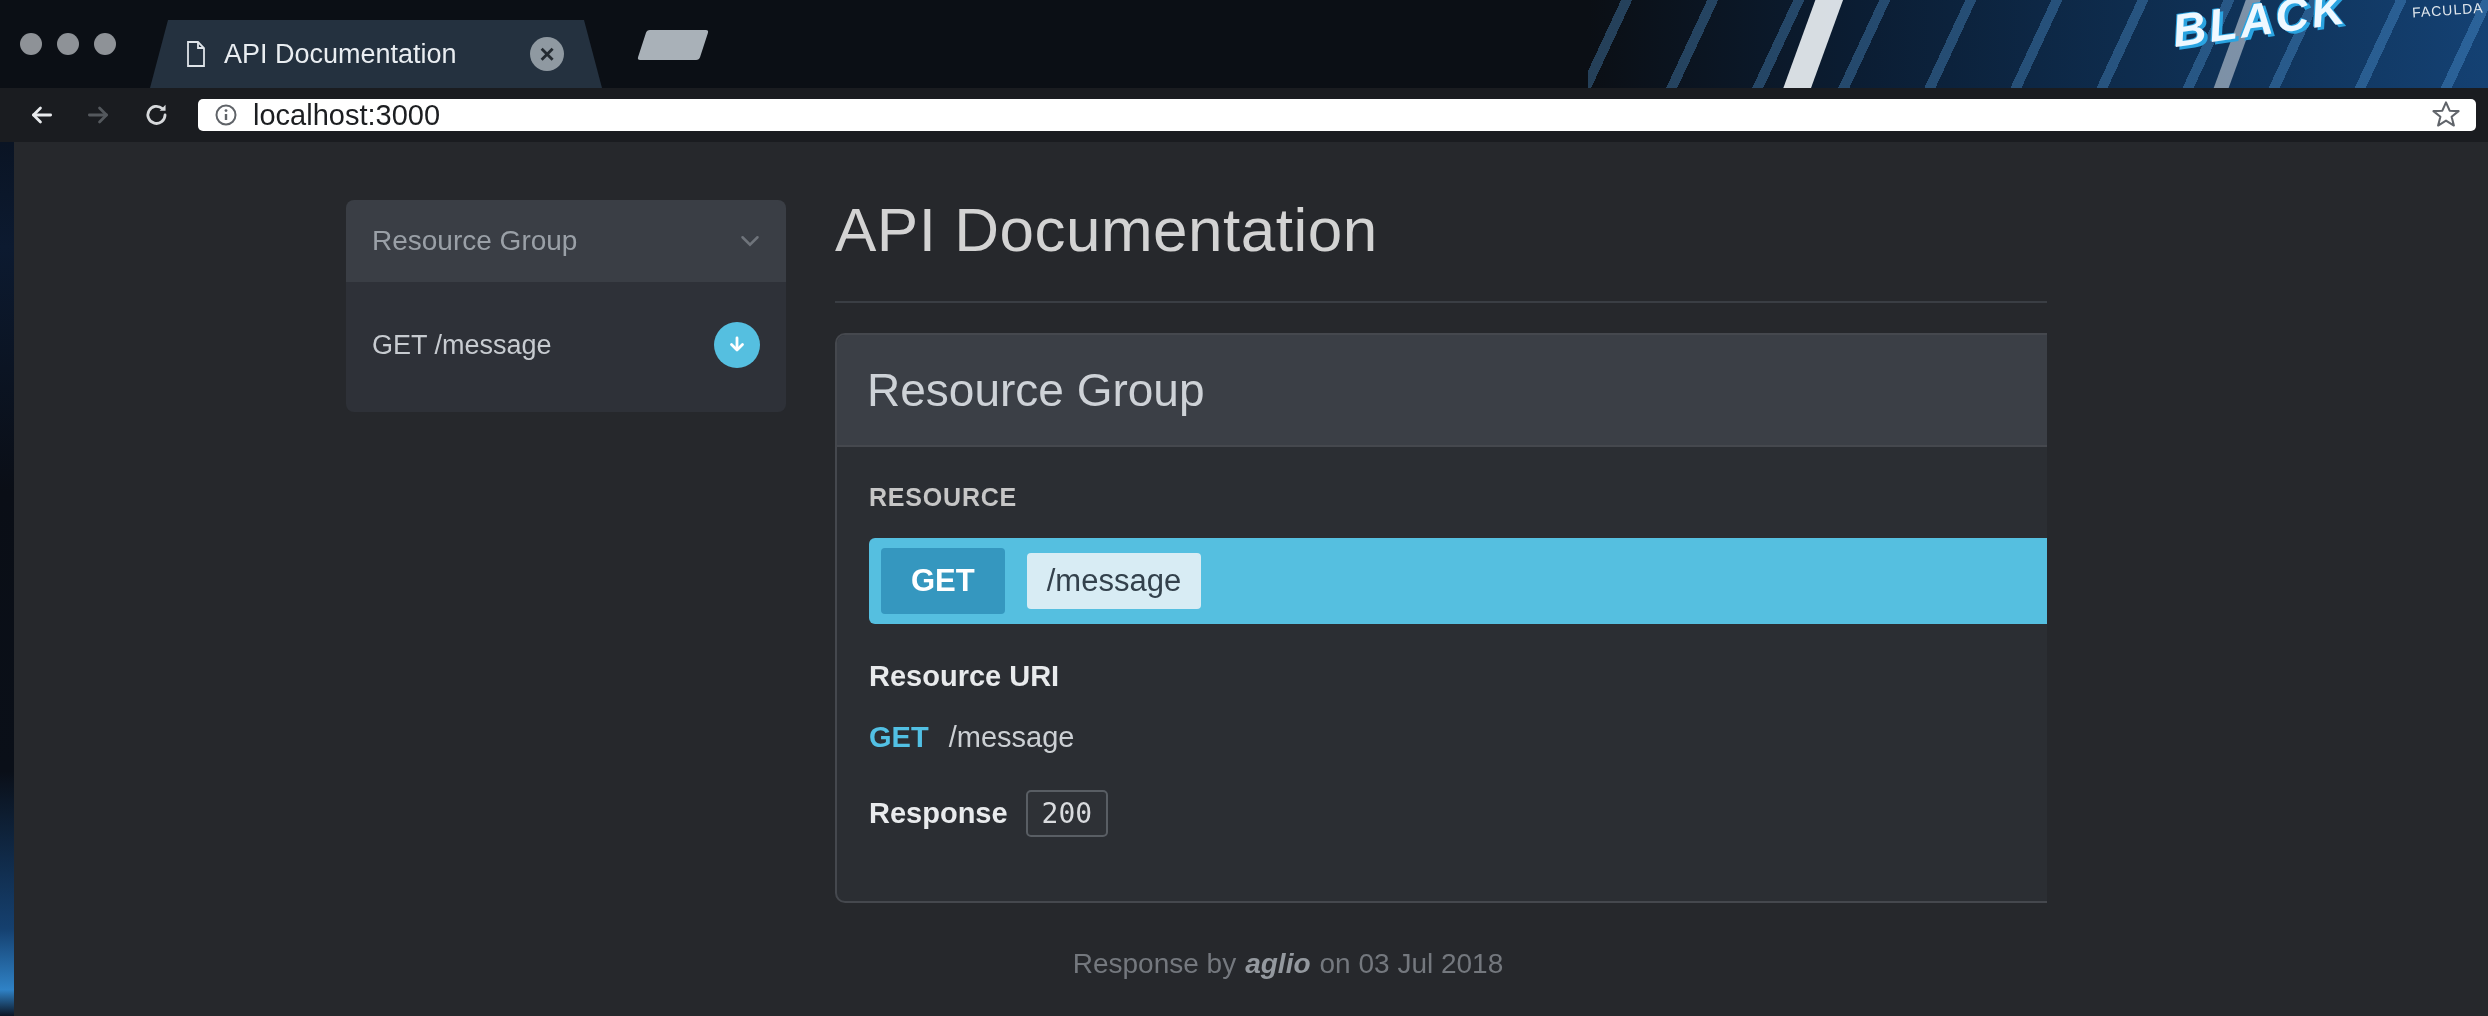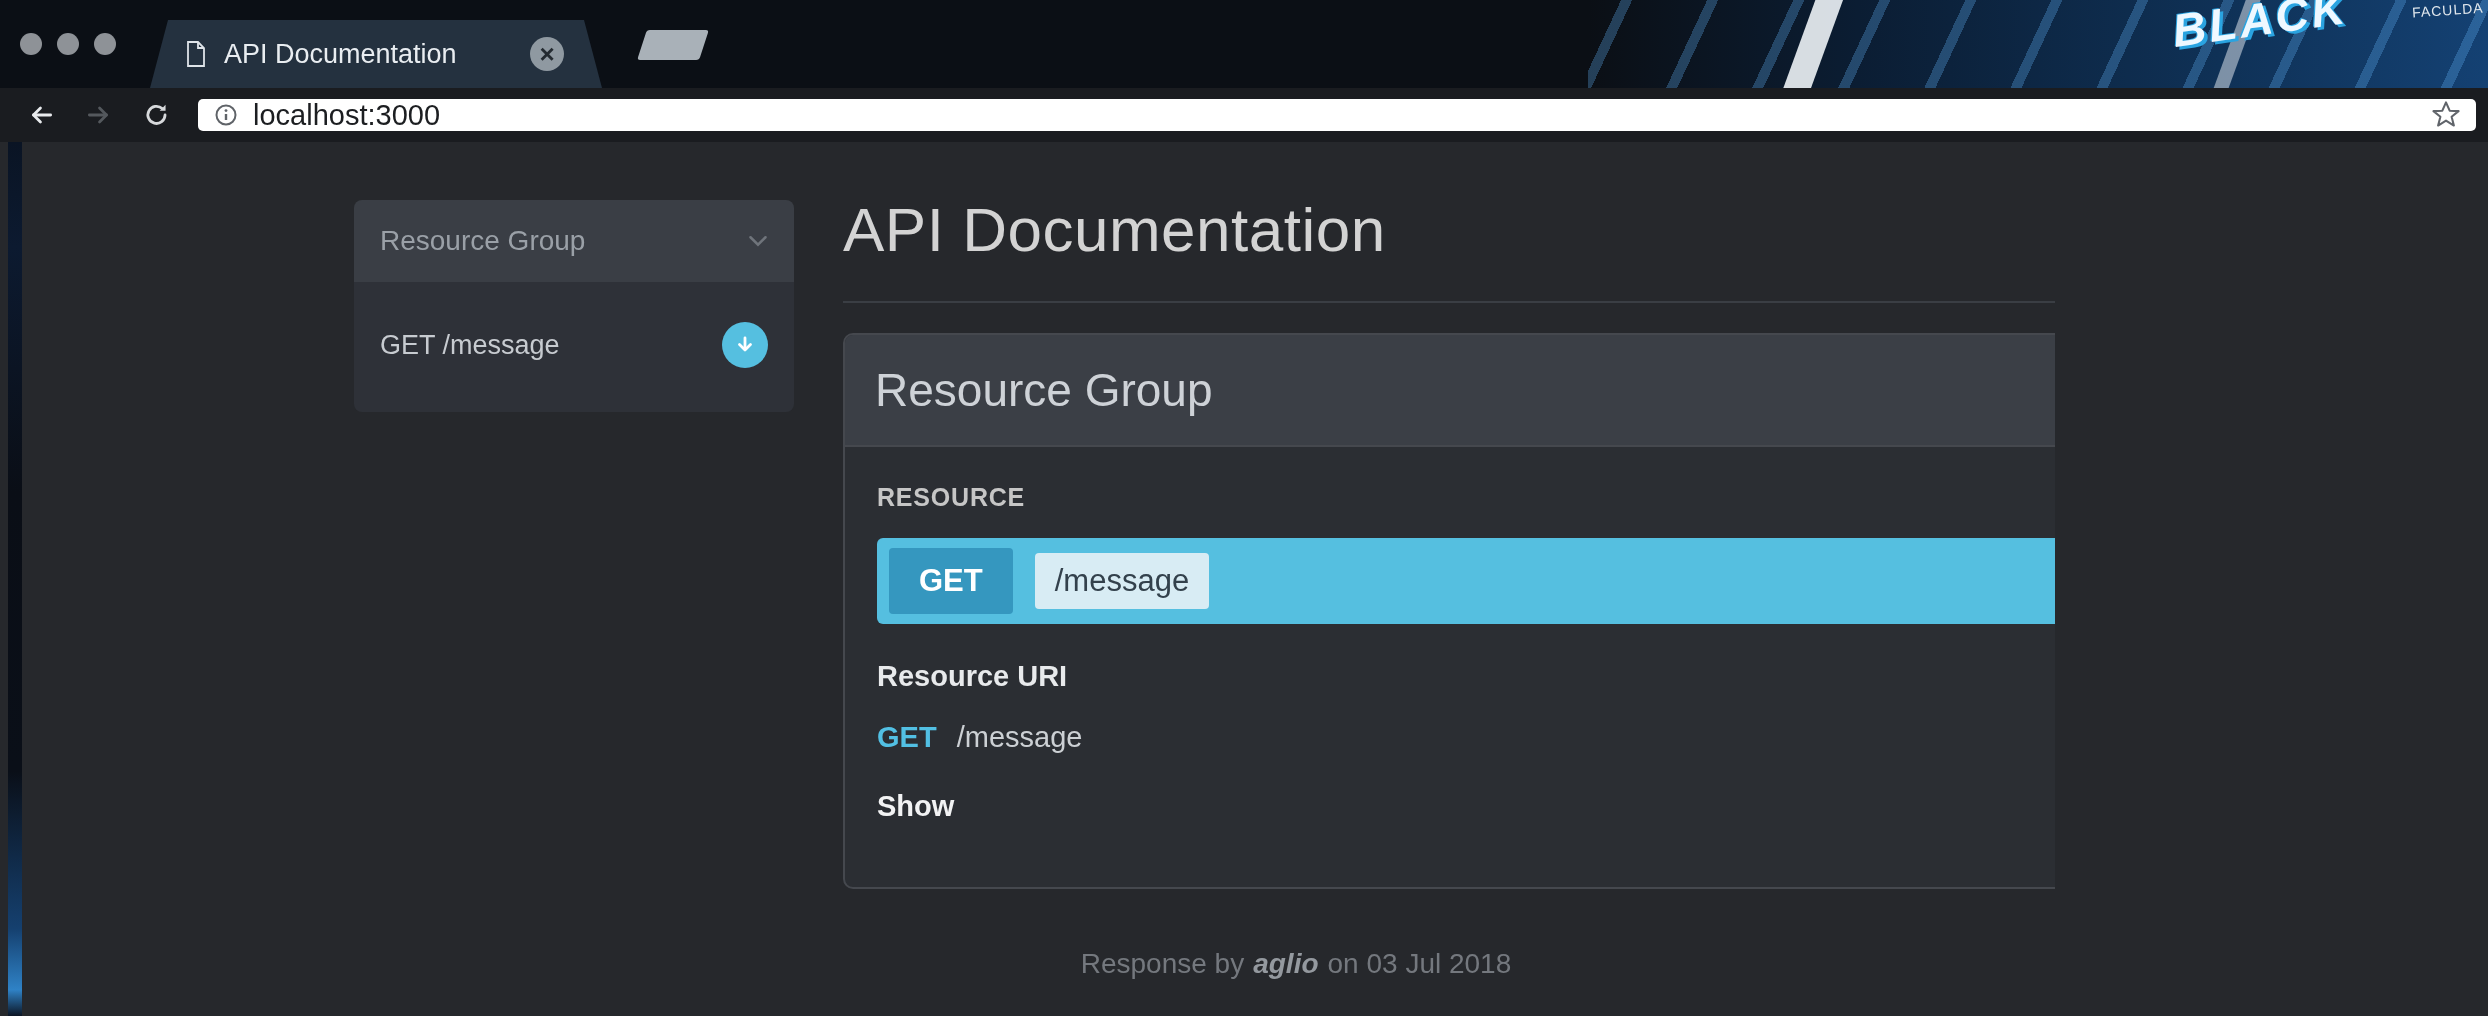--- a/index.html
+++ b/index.html
@@ -42,21 +42,21 @@
   .nav-back{color:#e8eaed;}
   .nav-fwd{color:#54585d;}
   .nav-reload{color:#d7d9dc;}
   .urlbar{flex:1;height:32px;background:#ffffff;border-radius:5px;display:flex;align-items:center;
           padding:0 14px;gap:13px;min-width:0;}
   .info-ic{color:#5f6368;display:flex;align-items:center;flex:0 0 auto;cursor:pointer;}
   .url-text{flex:1;font-size:29px;font-weight:500;color:#1c1e21;white-space:nowrap;overflow:hidden;}
   .star-ic{color:#60646a;display:flex;align-items:center;flex:0 0 auto;cursor:pointer;}
 
   
-  .page{position:absolute;left:8px;top:142px;width:2047px;height:874px;background:#26282c;overflow:hidden;}
+  .page{position:absolute;left:0;top:142px;width:2047px;height:874px;background:#26282c;overflow:hidden;}
   .edge-art{position:absolute;left:0;top:0;width:14px;height:100%;
             background:linear-gradient(180deg,#0a1424 0%,#0c1a30 12%,#0a0e16 40%,#0a0f18 72%,#15406f 90%,#2f82c6 97%,#0c1524 100%);}
 
   .sidebar{position:absolute;left:346px;top:58px;width:440px;}
   .side-header{height:82px;background:#3a3e45;border-radius:8px 8px 0 0;display:flex;align-items:center;
                justify-content:space-between;padding:0 26px;cursor:pointer;}
   .side-header .lbl{font-size:28px;color:#9aa0a7;}
   .chev{color:#6f747b;display:flex;align-items:center;}
   .side-body{background:#2e3138;border-radius:0 0 8px 8px;padding:24px 26px 28px;}
   .side-item{display:flex;align-items:center;justify-content:space-between;height:78px;cursor:pointer;}
@@ -207,20 +207,24 @@
             <span class="uri-chip">/message</span>
           </div>
 
           <div class="example-label">Resource URI</div>
           <div class="example-line">
             <span class="m">GET</span>
             <span class="u">/message</span>
           </div>
 
           <div class="response-row">
+            <div class="response-left">
+              <span class="response-label">Response</span>
+              <span class="code-chip">200</span>
+            </div>
             <span class="show-btn">Show</span>
           </div>
         </div>
       </section>
     </main>
 
     <div class="footer">
       <span>Response by</span><span class="tool">aglio</span><span>on 03 Jul 2018</span>
     </div>
   </div>

